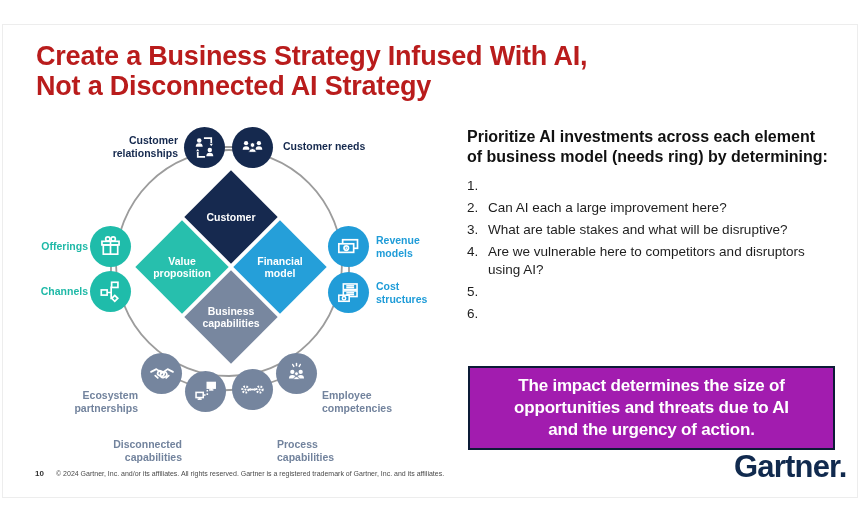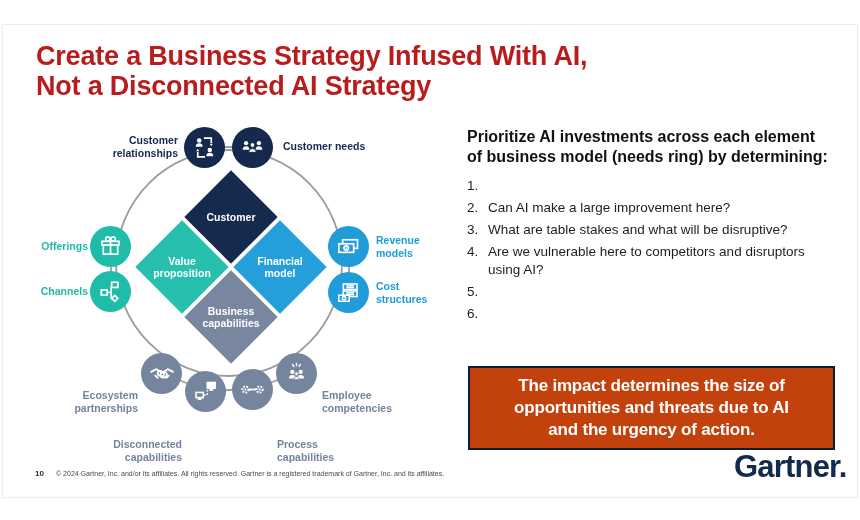--- a/index.html
+++ b/index.html
@@ -44,21 +44,21 @@
   .l-tech{left:78px;top:400px;width:104px;}
   .l-process{left:277px;top:400px;}
   .l-employee{left:322px;top:351px;}
   
   .panel-heading{position:absolute;left:467px;top:127px;width:388px;
       font-size:16px;font-weight:700;line-height:1.26;color:#111;}
   .qlist{position:absolute;left:467px;top:177px;width:386px;z-index:2;}
   .li{display:flex;margin-bottom:5px;font-size:13.5px;line-height:1.27;color:#1e1e1e;}
   .li .num{flex:0 0 21px;}
   .callout{position:absolute;left:468px;top:366px;width:367px;box-sizing:border-box;
-      background:#c2410c;border:2px solid #0C1B36;color:#fff;text-align:center;
+      background:#a21caf;border:2px solid #0C1B36;color:#fff;text-align:center;
       font-size:17px;font-weight:700;line-height:1.3;padding:7px 8px;letter-spacing:-0.2px;}
   
   .pagenum{position:absolute;left:35px;top:469px;font-size:8px;font-weight:700;color:#333;}
   .copyright{position:absolute;left:56px;top:470px;font-size:7px;color:#4a4a4a;}
   .logo{position:absolute;left:734px;top:449px;font-size:31px;font-weight:700;
       color:#112A4E;letter-spacing:-0.8px;}
 </style>
 </head>
 <body>
 
@@ -249,21 +249,21 @@
 
 <div class="panel-heading pre">Prioritize AI investments across each element
 of business model (needs ring) by determining:</div>
 
 <div class="qlist">
   <div class="li">
     <span class="num">1.</span>
   </div>
   <div class="li">
     <span class="num">2.</span>
-    <span class="txt pre">Can AI make a large improvement here?</span>
+    <span class="txt pre">Can AI each a large improvement here?</span>
   </div>
   <div class="li">
     <span class="num">3.</span>
     <span class="txt pre">What are table stakes and what will be disruptive?</span>
   </div>
   <div class="li">
     <span class="num">4.</span>
     <span class="txt pre">Are we vulnerable here to competitors and disruptors
 using AI?</span>
   </div>

